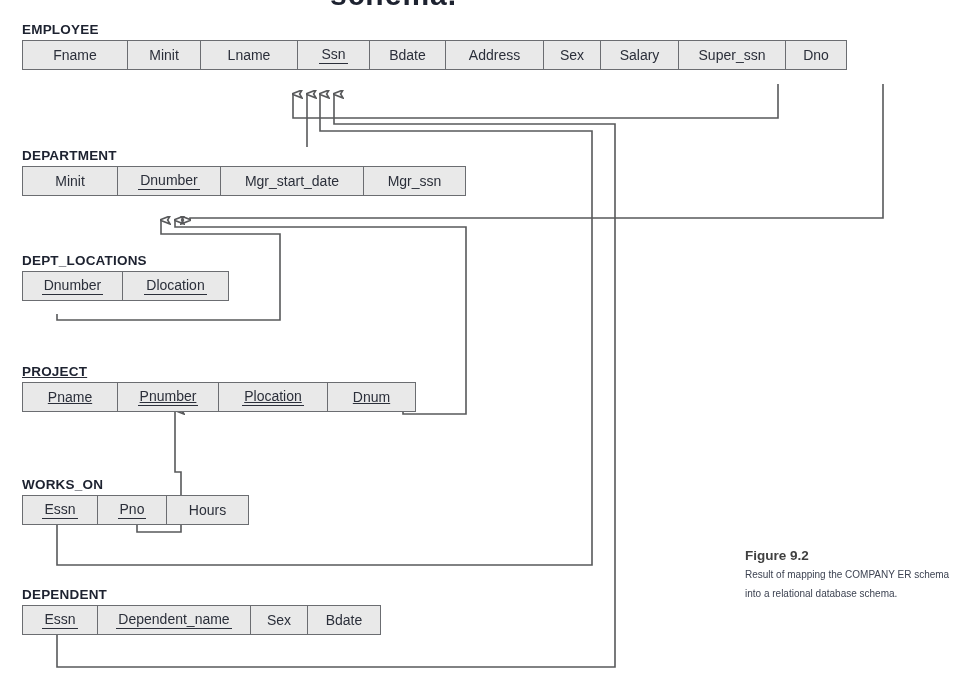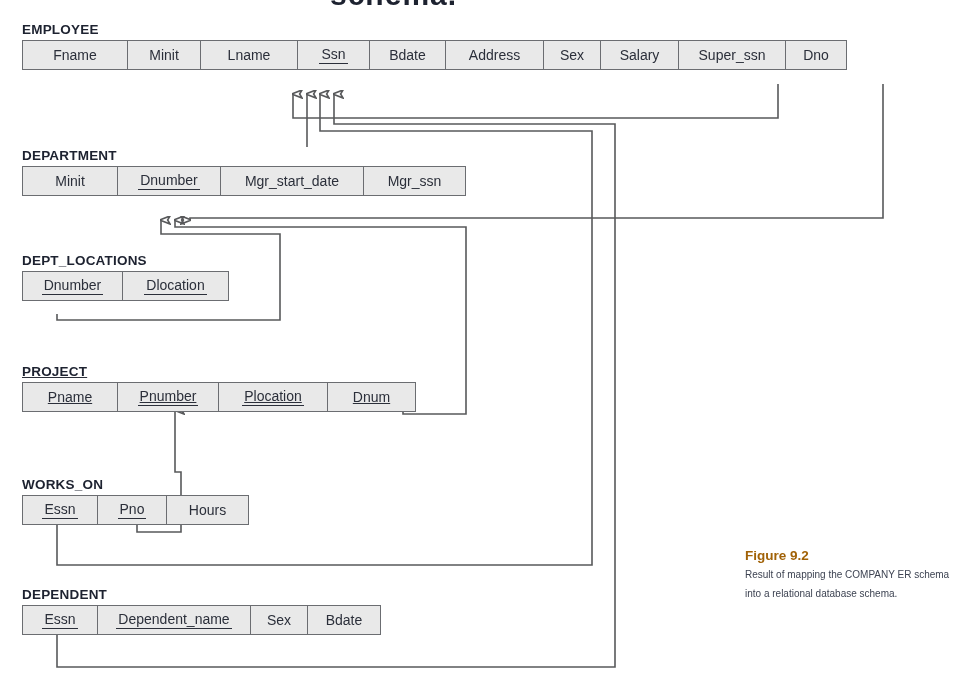--- a/index.html
+++ b/index.html
@@ -81,21 +81,21 @@
   
   #caption {
     position: absolute;
     left: 745px;
     top: 547px;
     width: 215px;
   }
   #caption .fig-title {
     font-size: 13.5px;
     font-weight: bold;
-    color: #a16207;
+    color: #404040;
     line-height: 17px;
     margin-bottom: 1px;
   }
   #caption .fig-body {
     font-size: 10px;
     color: #3d4352;
     line-height: 19px;
   }
 
   

